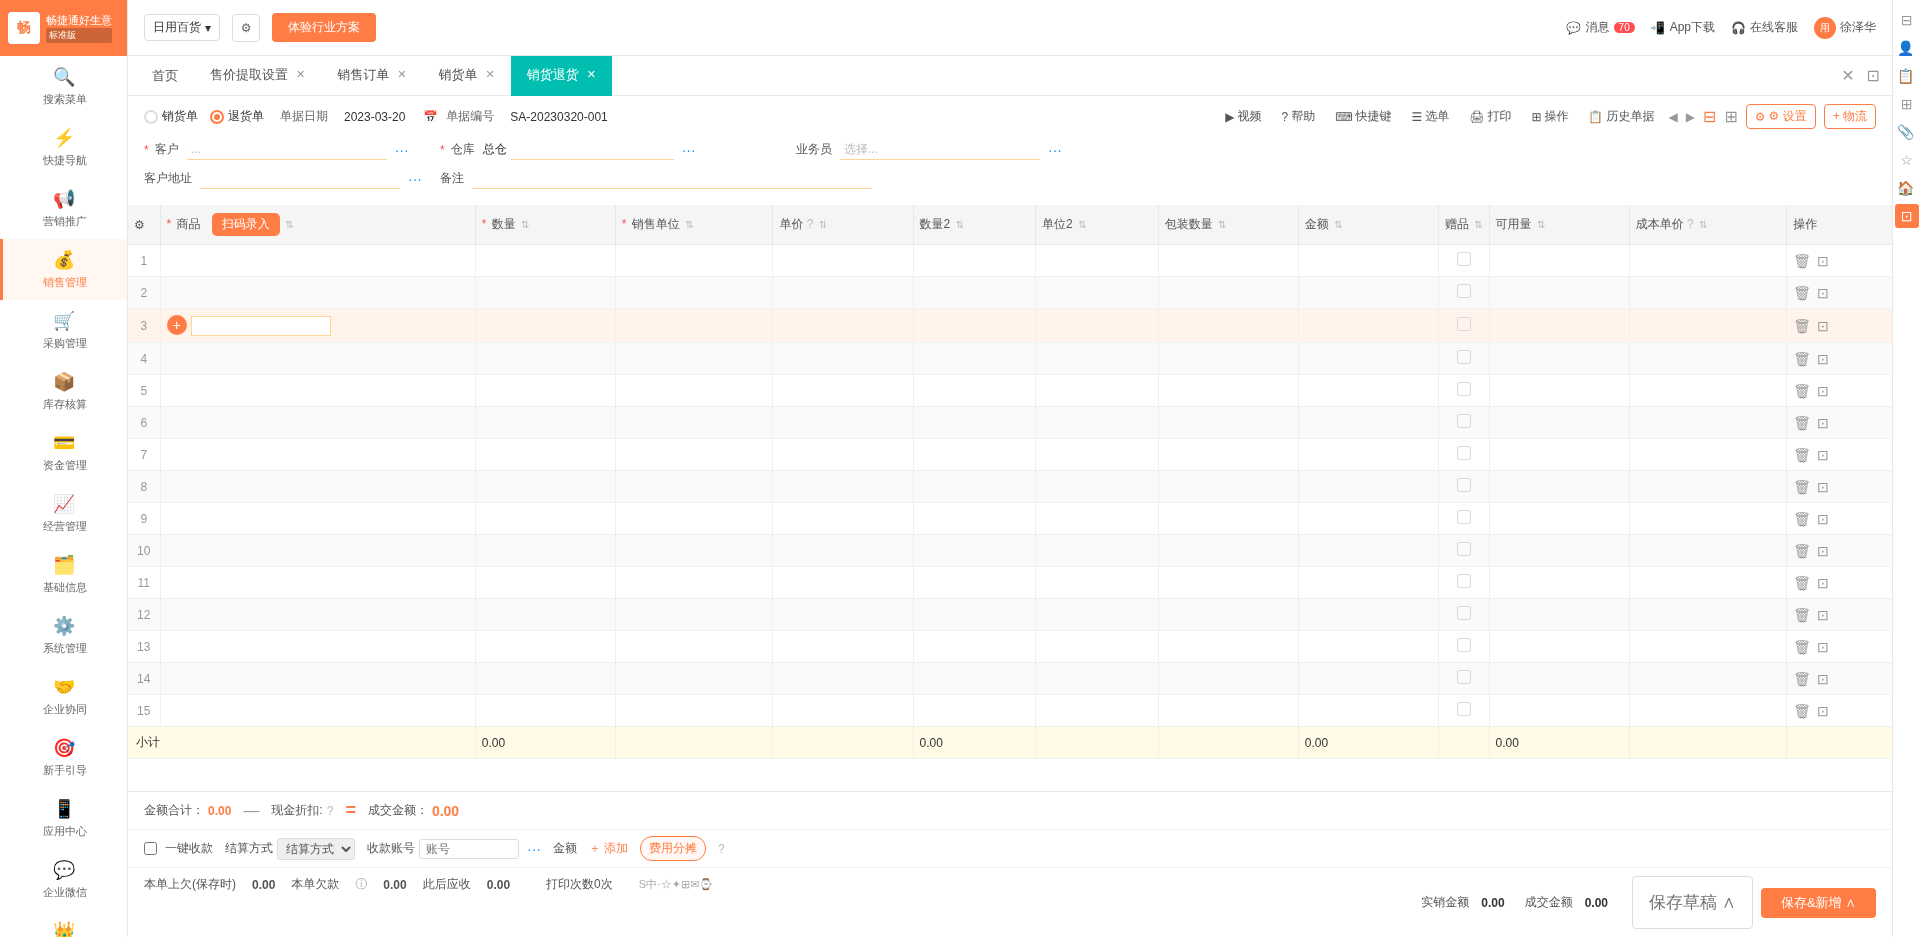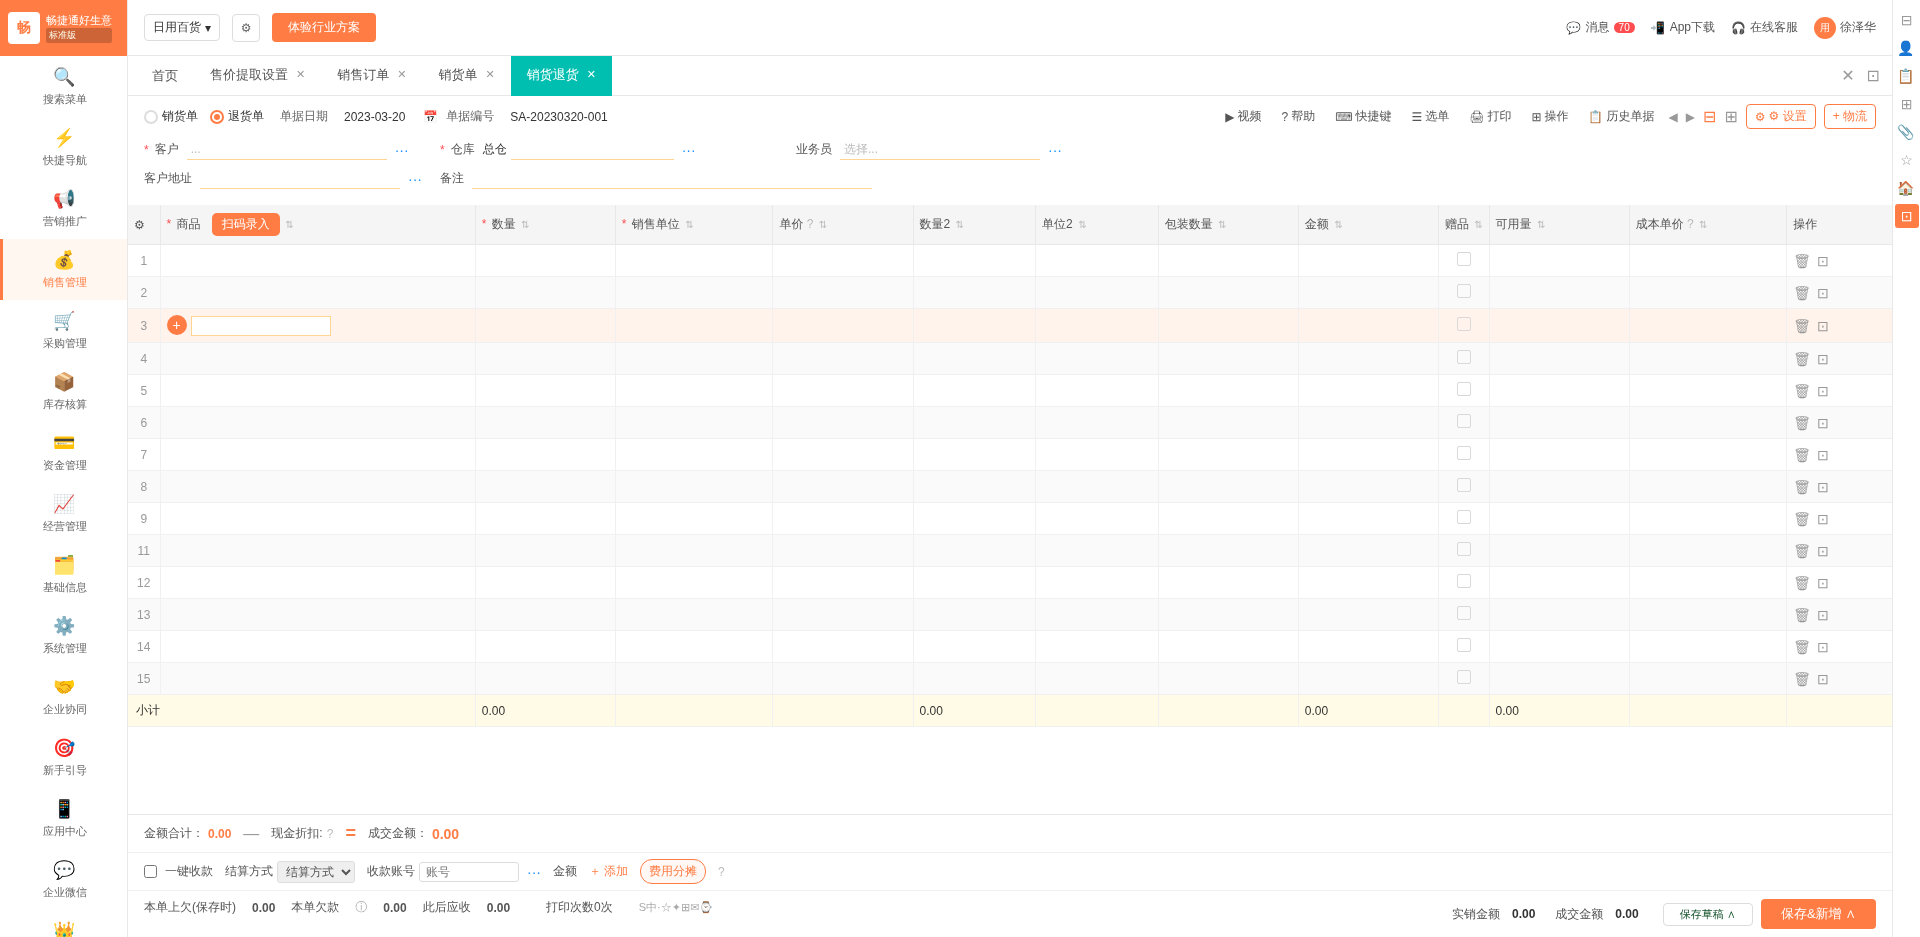--- a/index.html
+++ b/index.html
@@ -83,21 +83,21 @@
     .footer-calc { display: flex; align-items: center; padding: 8px 16px; gap: 12px; border-bottom: 1px solid #f0f0f0; }
     .footer-calc-item { display: flex; align-items: center; gap: 4px; font-size: 12px; color: #555; }
     .footer-calc-eq { color: #ff7d45; font-size: 16px; cursor: pointer; }
     .footer-calc-value { color: #ff7d45; font-size: 14px; font-weight: 600; }
     .footer-payment { display: flex; align-items: center; padding: 6px 16px; gap: 12px; border-bottom: 1px solid #f0f0f0; flex-wrap: wrap; }
     .footer-payment-item { display: flex; align-items: center; gap: 4px; font-size: 12px; color: #555; }
     .footer-btn-add { display: flex; align-items: center; gap: 3px; color: #ff7d45; cursor: pointer; font-size: 12px; }
     .fee-split-btn { border: 1px solid #ff7d45; color: #ff7d45; border-radius: 12px; padding: 3px 8px; cursor: pointer; font-size: 12px; background: #fff8f5; }
     .footer-bottom { display: flex; align-items: flex-start; padding: 8px 16px; justify-content: space-between; }
     .footer-bottom-left { display: flex; align-items: center; gap: 16px; font-size: 12px; color: #555; }
-    .save-draft-btn { border: 1px solid #ddd; background: #fff; color: #14532d; border-radius: 4px; padding: 3px 16px; cursor: pointer; font-size: 11px; display: flex; align-items: center; gap: 4px; }
+    .save-draft-btn { border: 1px solid #ddd; background: #fff; color: #737373; border-radius: 4px; padding: 14px 16px; cursor: pointer; font-size: 17px; display: flex; align-items: center; gap: 4px; }
     .save-new-btn { background: #ff7d45; color: #fff; border: none; border-radius: 4px; padding: 6px 20px; cursor: pointer; font-size: 13px; display: flex; align-items: center; gap: 4px; }
 
     
     .right-panel { width: 28px; background: #fff; border-left: 1px solid #e8e8e8; display: flex; flex-direction: column; align-items: center; padding: 8px 0; gap: 4px; }
     .right-panel-icon { width: 24px; height: 24px; display: flex; align-items: center; justify-content: center; cursor: pointer; color: #999; font-size: 14px; border-radius: 3px; }
     .right-panel-icon.active { background: #ff7d45; color: #fff; }
 
     .col-sort { color: #bbb; cursor: pointer; font-size: 10px; display: inline-block; margin-left: 2px; }
     .required-star { color: #ff4d4f; margin-right: 2px; }
 
@@ -594,20 +594,44 @@
     <td></td>
     <td>
       <div class="ops-cell">
         <span class="op-icon">🗑</span>
         <span class="op-icon">⊡</span>
       </div>
     </td>
   </tr>
             <tr>
     <td class="row-num">9</td>
+    <td style="min-width:180px;">
+      
+    </td>
+    <td></td>
+    <td></td>
+    <td></td>
+    <td></td>
+    <td></td>
+    <td></td>
+    <td></td>
+    <td class="checkbox-cell">
+      <div class="checkbox-box"></div>
+    </td>
+    <td></td>
+    <td></td>
+    <td>
+      <div class="ops-cell">
+        <span class="op-icon">🗑</span>
+        <span class="op-icon">⊡</span>
+      </div>
+    </td>
+  </tr>
+            <tr>
+    <td class="row-num">10</td>
     <td style="min-width:180px;">
       
     </td>
     <td></td>
     <td></td>
     <td></td>
     <td></td>
     <td></td>
     <td></td>
     <td></td>

